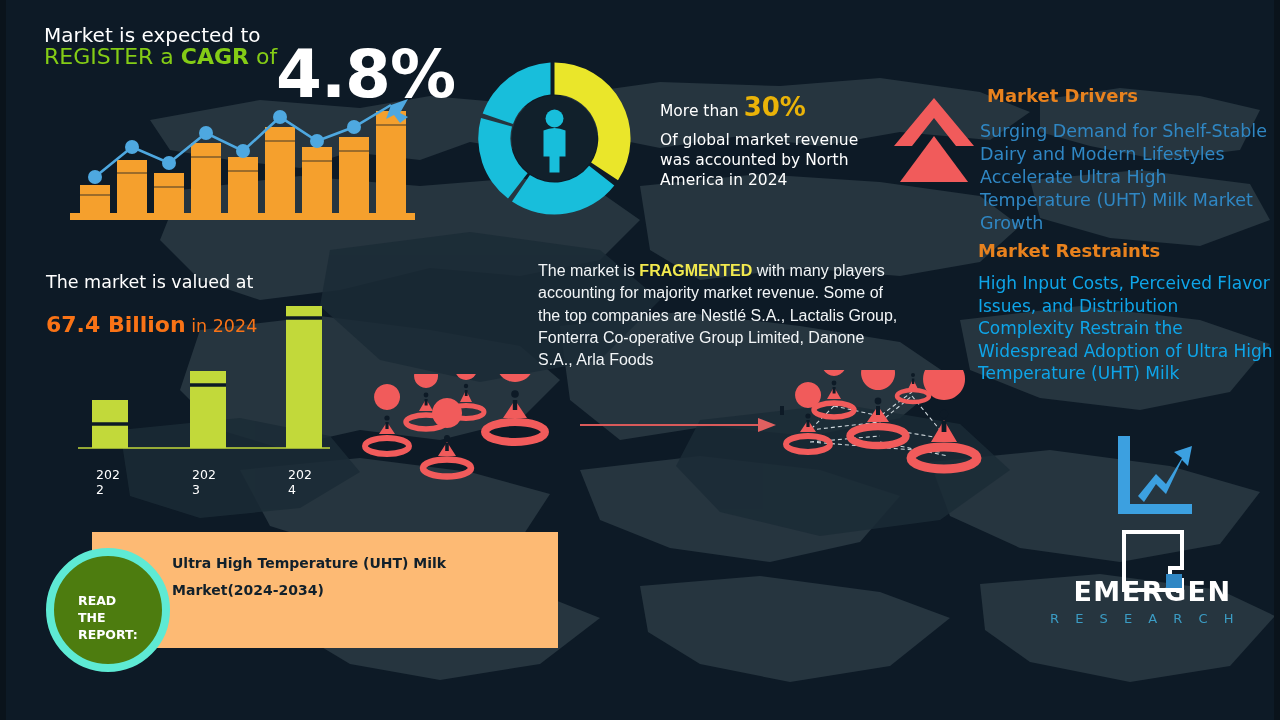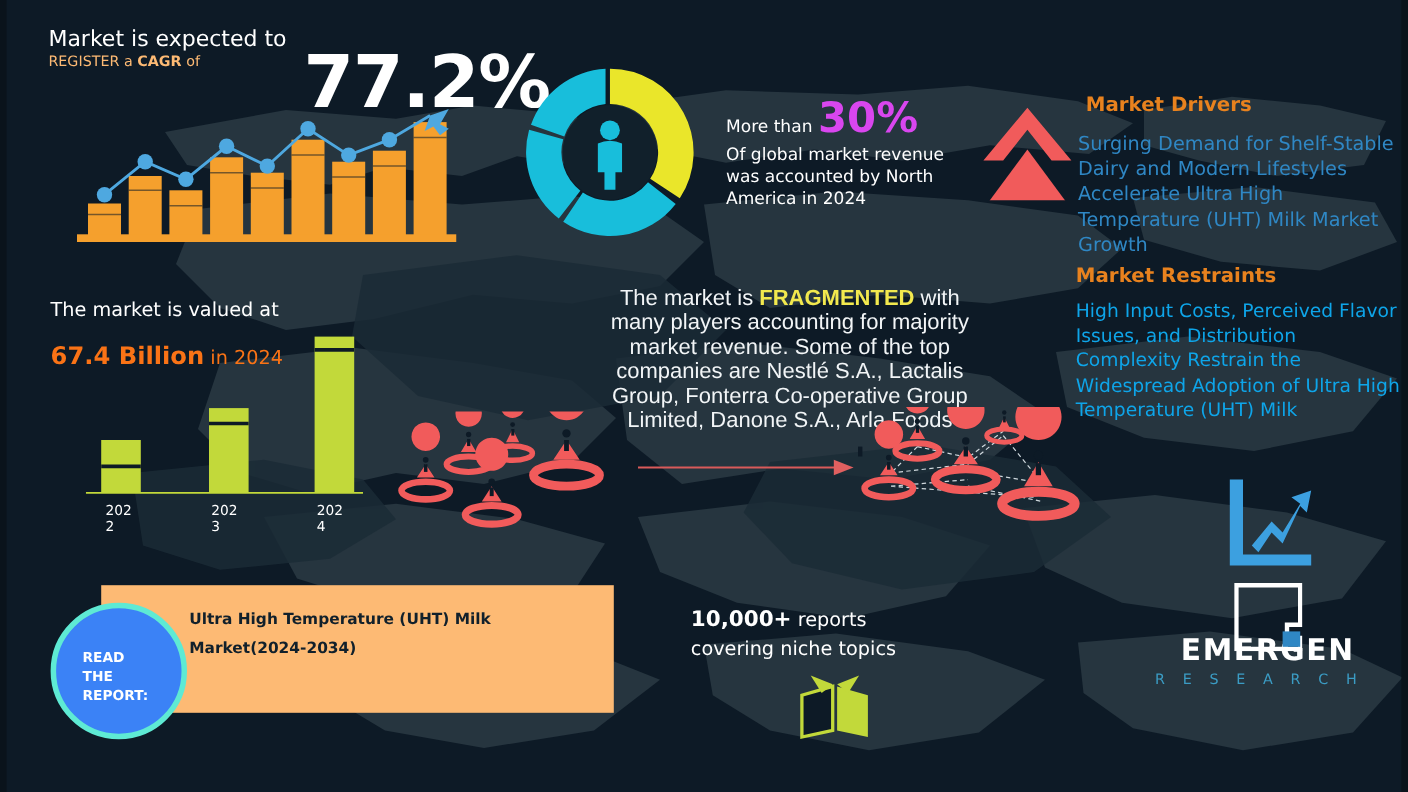--- a/index.html
+++ b/index.html
@@ -14,38 +14,38 @@
     width: 1280px; height: 720px;
     background: #0d1a26;
     overflow: hidden;
   }
   .world-map { position: absolute; inset: 0; z-index: 0; }
   .layer { position: absolute; z-index: 2; }
 
   
   #header-block { left: 44px; top: 24px; width: 620px; }
   .hdr-line1 { color: #ffffff; font-size: 20px; line-height: 22px; }
-  .hdr-line2 { color: #fdba74; font-size: 13px; line-height: 22px; }
+  .hdr-line2 { color: #84cc16; font-size: 22px; line-height: 22px; }
   .hdr-bold { font-weight: bold; }
   #cagr-value {
     position: absolute; left: 232px; top: 18px;
     color: #ffffff; font-size: 66px; font-weight: bold;
     letter-spacing: -1px; line-height: 66px;
   }
 
   
   #orange-chart { left: 70px; top: 95px; width: 345px; height: 125px; }
 
   
   #donut-chart { left: 472px; top: 56px; width: 165px; height: 165px; }
 
   
   #north-america-block { left: 660px; top: 88px; width: 205px; }
   .na-more { color:#ffffff; font-size:15.5px; }
-  .na-pct { color:#d946ef; font-size:38px; font-weight:bold; line-height:38px; }
+  .na-pct { color:#eab308; font-size:26px; font-weight:bold; line-height:38px; }
   .na-desc { color:#ffffff; font-size:15.5px; line-height:20px; margin-top:4px; }
 
   
   #drivers-block { left: 890px; top: 82px; width: 390px; }
   .section-title-driver {
     color:#e8821e; font-size:18px; font-weight:bold;
     position:absolute; left:97px; top:3px;
   }
   .arrow-up-icon { position:absolute; left:0px; top:12px; }
   .drivers-text {
@@ -61,48 +61,48 @@
   
   #value-block { left: 46px; top: 272px; width: 300px; }
   .val-line1 { color:#ffffff; font-size:17.5px; }
   .val-line2 { color:#f97316; font-size:17.5px; margin-top:20px; }
   .val-big { font-size:22px; font-weight:bold; }
 
   
   #green-chart { left: 78px; top: 296px; width: 260px; height: 195px; }
   .green-label {
     position:absolute; color:#ffffff; font-size:12.5px;
-    line-height:15px; text-align:left; width:26px;
+    line-height:15px; text-align:left; width:26px;margin-top:11px;
   }
 
   
   #fragmented-block {
     left: 538px; top: 260px; width: 360px;
     font-family:"Liberation Sans", sans-serif;
-    color:#f2f5f7; font-size:20px; line-height:22.3px;text-align:center;
+    color:#f2f5f7; font-size:16px; line-height:22.3px;
   }
   .hl-yellow { color:#f2e94e; font-weight:bold; }
 
   
   #pins-left  { left: 360px; top: 374px; width: 190px; height: 115px; }
   #pins-right { left: 780px; top: 370px; width: 210px; height: 120px; }
   #red-arrow  { left: 578px; top: 410px; width: 200px; height: 30px; }
 
   
   #cta-banner {
     left: 92px; top: 532px; width: 466px; height: 116px;
     background:#fdba74;
   }
   .cta-text {
     position:absolute; left:80px; top:18px; width:370px;
     color:#11202b; font-size:14px; font-weight:bold; line-height:27px;
   }
   #cta-circle {
     left: 46px; top: 548px; width: 124px; height: 124px;
-    border-radius:50%; background:#3b82f6; border:5px solid #5eead4;
+    border-radius:50%; background:#4d7c0f; border:8px solid #5eead4;
     z-index:4;
   }
   .cta-circle-text {
     position:absolute; left:24px; top:36px;
     color:#ffffff; font-size:12.5px; font-weight:bold; line-height:17px;
   }
 
   
   #reports-block { left: 628px; top: 550px; width: 260px; }
   .rep-line { color:#ffffff; font-size:17.5px; line-height:26px; }
@@ -157,21 +157,21 @@
       <path d="M700,420 L840,404 L960,424 L1010,470 L940,520 L820,536 L720,512 L676,466 Z"></path>
       <path d="M120,430 L240,418 L330,436 L360,472 L300,508 L200,518 L130,496 Z"></path>
     </g>
   </svg>
 
   <div class="layer" id="header-block">
     <div class="hdr-line1">Market is expected to</div>
     <div class="hdr-line2">
       <span>REGISTER a </span><span class="hdr-bold">CAGR</span><span> of</span>
     </div>
-    <div id="cagr-value">77.2%</div>
+    <div id="cagr-value">4.8%</div>
   </div>
 
   <svg class="layer" id="orange-chart" viewBox="0 0 345 125">
     <g fill="#f5a02d">
       <rect x="10" y="90" width="30" height="30"></rect>
       <rect x="47" y="65" width="30" height="55"></rect>
       <rect x="84" y="78" width="30" height="42"></rect>
       <rect x="121" y="48" width="30" height="72"></rect>
       <rect x="158" y="62" width="30" height="58"></rect>
       <rect x="195" y="32" width="30" height="88"></rect>
@@ -364,32 +364,20 @@
     </div>
   </div>
   <div class="layer" id="cta-circle">
     <div class="cta-circle-text">
       <div>READ</div>
       <div>THE</div>
       <div>REPORT:</div>
     </div>
   </div>
 
-  <div class="layer" id="reports-block">
-    <div class="rep-line">
-      <span class="rep-big">10,000+</span><span> reports</span>
-    </div>
-    <div class="rep-line">covering niche topics</div>
-    <svg id="book-icon" width="72" height="64" viewBox="0 0 72 64">
-      <path d="M34,14 L6,22 L6,60 L34,54 Z" fill="#0d1a26" stroke="#c2d93a" stroke-width="3"></path>
-      <path d="M38,14 L66,22 L66,60 L38,54 Z" fill="#c2d93a"></path>
-      <path d="M34,12 L14,4 L24,20 Z" fill="#c2d93a"></path>
-      <path d="M38,12 L58,4 L48,20 Z" fill="#c2d93a"></path>
-    </svg>
-  </div>
 
   <svg class="layer" id="growth-icon" viewBox="0 0 82 86">
     <path d="M6,4 L18,4 L18,72 L80,72 L80,82 L6,82 Z" fill="#3ca0e0"></path>
     <path d="M26,64 L44,42 L54,52 L70,26 L62,20 L80,14 L76,34 L70,28 L54,62 L44,52 L32,70 Z" fill="#3ca0e0"></path>
   </svg>
 
   <div class="layer" id="logo-block">
     <svg id="logo-mark" width="62" height="62" viewBox="0 0 62 62">
       <path d="M2,2 L60,2 L60,38 L48,38 L48,50 L60,50 L60,60 L2,60 Z" fill="none" stroke="#ffffff" stroke-width="4"></path>
       <rect x="44" y="44" width="16" height="14" fill="#2f87c4"></rect>

